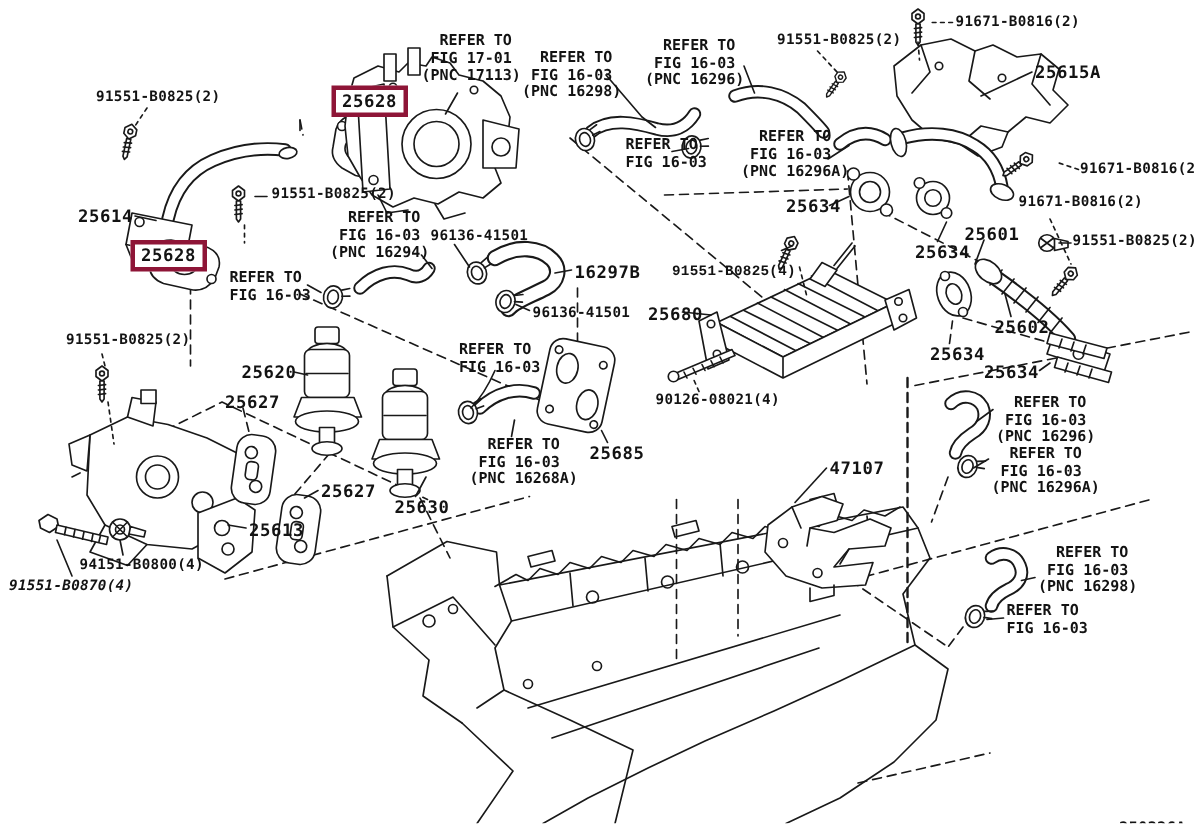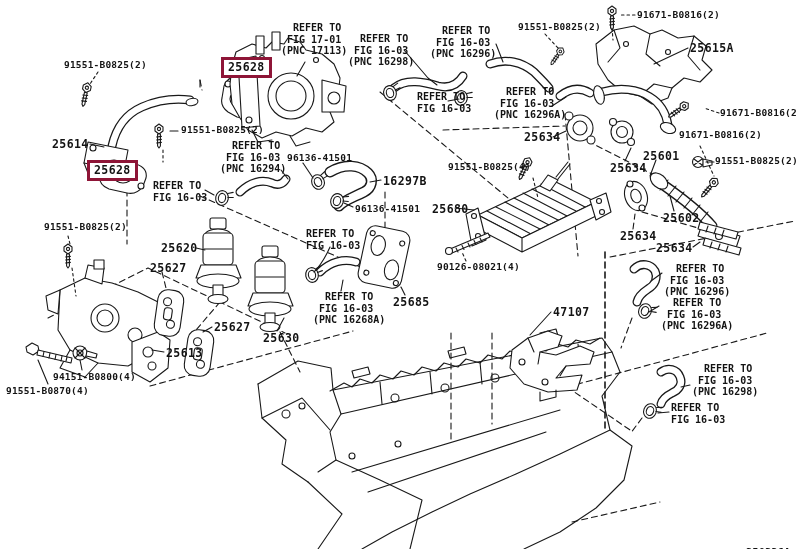--- a/index.html
+++ b/index.html
@@ -385,21 +385,21 @@
  FIG 16-03
 (PNC 16296)</div>
       <div class="lbl pn-sm" style="left: 518px; top: 22px;">91551-B0825(2)</div>
       <div class="lbl pn-sm" style="left: 637px; top: 10px;">91671-B0816(2)</div>
       <div class="lbl pn" style="left: 690px; top: 42px;">25615A</div>
       <div class="lbl ref" style="left: 417px; top: 91px;">REFER TO
 FIG 16-03</div>
       <div class="lbl ref" style="left: 494px; top: 86px;">  REFER TO
  FIG 16-03
 (PNC 16296A)</div>
-      <div class="lbl pn-sm" style="left: 448px; top: 162px;">91551-B0825(4)</div>
+      <div class="lbl pn-sm" style="left: 448px; top: 176px; font-family: Liberation Mono, monospace;">91551-B0825(4)</div>
       <div class="lbl pn" style="left: 524px; top: 131px;">25634</div>
       <div class="lbl pn" style="left: 643px; top: 150px;">25601</div>
       <div class="lbl pn-sm" style="left: 720px; top: 108px;">91671-B0816(2)</div>
       <div class="lbl pn-sm" style="left: 679px; top: 130px;">91671-B0816(2)</div>
       <div class="lbl pn-sm" style="left: 715px; top: 156px;">91551-B0825(2)</div>
       <div class="lbl pn" style="left: 663px; top: 212px;">25602</div>
       <div class="lbl pn" style="left: 610px; top: 162px;">25634</div>
       <div class="lbl pn" style="left: 620px; top: 230px;">25634</div>
       <div class="lbl pn" style="left: 656px; top: 242px;">25634</div>
       <div class="lbl ref" style="left: 664px; top: 263px;">  REFER TO
@@ -433,16 +433,16 @@
 FIG 16-03</div>
       <div class="lbl pn-sm" style="left: 181px; top: 125px;">91551-B0825(2)</div>
       <div class="lbl pn" style="left: 52px; top: 138px;">25614</div>
       <div class="lbl pn boxed" style="left: 44px; top: 160px;">25628</div>
       <div class="lbl pn-sm" style="left: 44px; top: 222px;">91551-B0825(2)</div>
       <div class="lbl pn" style="left: 161px; top: 242px;">25620</div>
       <div class="lbl pn" style="left: 150px; top: 262px;">25627</div>
       <div class="lbl pn" style="left: 214px; top: 321px;">25627</div>
       <div class="lbl pn" style="left: 166px; top: 347px;">25613</div>
       <div class="lbl pn-sm" style="left: 53px; top: 372px;">94151-B0800(4)</div>
-      <div class="lbl pn-sm" style="left: 6px; top: 386px;">91551-B0870(4)</div>
+      <div class="lbl pn-sm" style="left: 6px; top: 386px; font-style: italic;">91551-B0870(4)</div>
       <div class="lbl code" style="left: 746px; top: 528px; margin-top: 18px;">250326A</div>
     </div>
 </div>
 
 </body></html>

